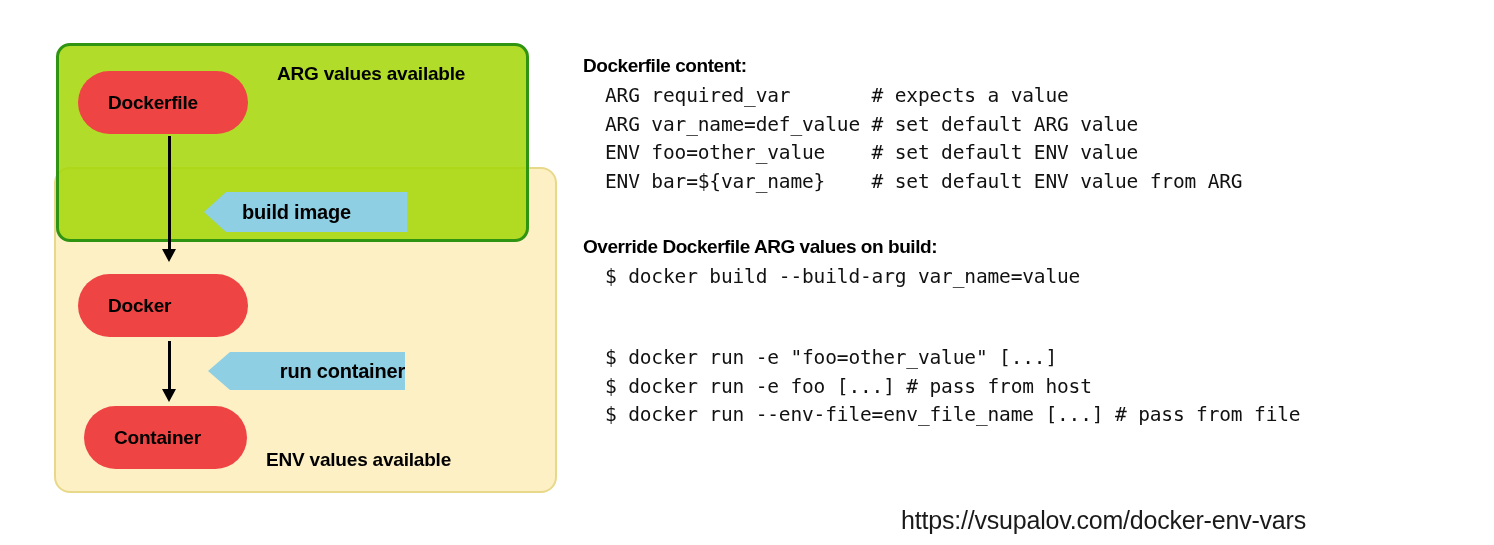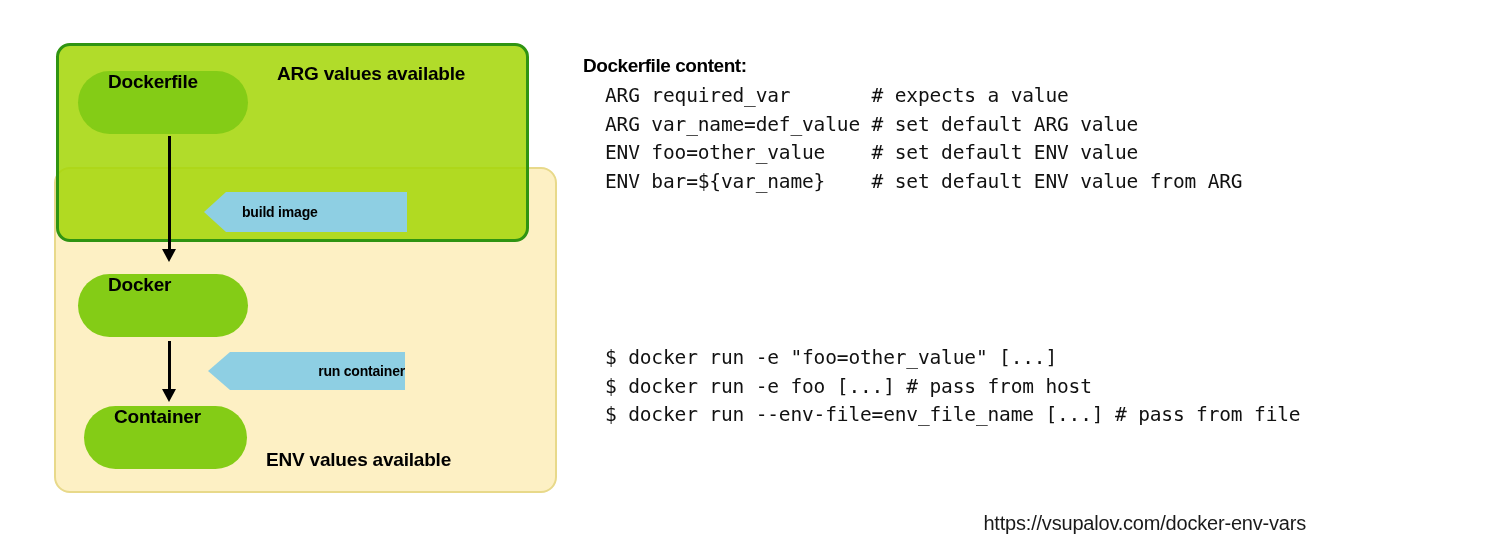--- a/index.html
+++ b/index.html
@@ -66,24 +66,24 @@
     letter-spacing: -0.2px;
     white-space: nowrap;
     z-index: 6;
   }
   #arg-label { left: 277px; top: 63px; }
   #env-label { left: 266px; top: 449px; }
 
   
   .pill {
     position: absolute;
-    background: #84cc16;
+    background: #ef4444;
     border-radius: 999px;
     display: flex;
-    align-items: flex-start;
+    align-items: center;
     z-index: 5;
   }
   .pill span {
     font-weight: bold;
     font-size: 19px;
     color: #000000;
     letter-spacing: -0.2px;
     padding-left: 30px;
     white-space: nowrap;
   }
@@ -95,21 +95,21 @@
   .chevron {
     position: absolute;
     background: #8ecfe3;
     display: flex;
     align-items: center;
     z-index: 5;
     clip-path: polygon(0% 50%, 22px 0%, 100% 0%, 100% 100%, 22px 100%);
   }
   .chevron span {
     font-weight: bold;
-    font-size: 14px;
+    font-size: 20px;
     color: #000000;
     letter-spacing: -0.2px;
     padding-left: 38px;
     white-space: nowrap;
   }
   #flow-build { left: 204px; top: 192px; width: 203px; height: 40px; }
   #flow-run   { left: 208px; top: 352px; width: 197px; height: 38px; justify-content: flex-end; }
 
   
   .connector {
@@ -168,21 +168,21 @@
     white-space: pre;
     margin: 0;
     padding-left: 22px;
     letter-spacing: -0.15px;
   }
 
   #footer {
     position: absolute;
     right: 16px;
     bottom: 10px;
-    font-size: 20px;
+    font-size: 25px;
     color: #1a1a1a;
     letter-spacing: -0.2px;
     white-space: nowrap;
   }
 </style>
 </head>
 <body>
 
 <div id="canvas">
 
@@ -231,20 +231,24 @@
   <div id="content">
 
     <div class="section" id="sec-dockerfile">
       <div class="heading">Dockerfile content:</div>
       <pre class="code">ARG required_var       # expects a value
 ARG var_name=def_value # set default ARG value
 ENV foo=other_value    # set default ENV value
 ENV bar=${var_name}    # set default ENV value from ARG</pre>
     </div>
 
+    <div class="section" id="sec-build">
+      <div class="heading">Override Dockerfile ARG values on build:</div>
+      <pre class="code">$ docker build --build-arg var_name=value</pre>
+    </div>
 
     <div class="section" id="sec-run">
       <pre class="code">$ docker run -e "foo=other_value" [...]
 $ docker run -e foo [...] # pass from host
 $ docker run --env-file=env_file_name [...] # pass from file</pre>
     </div>
 
   </div>
 
   <div id="footer">https://vsupalov.com/docker-env-vars</div>

